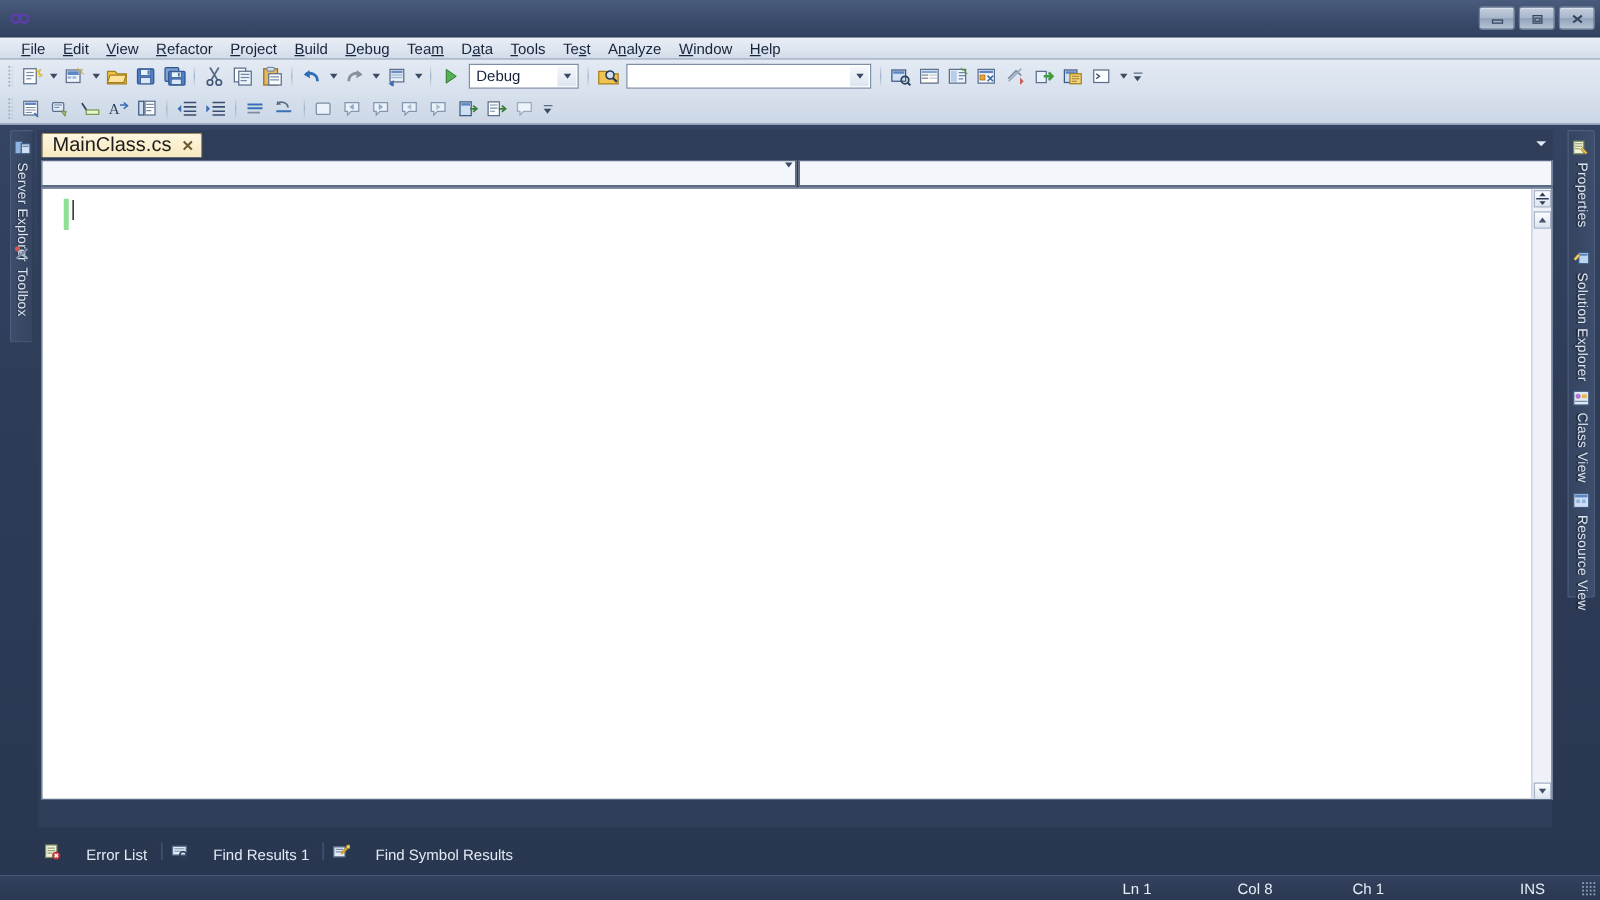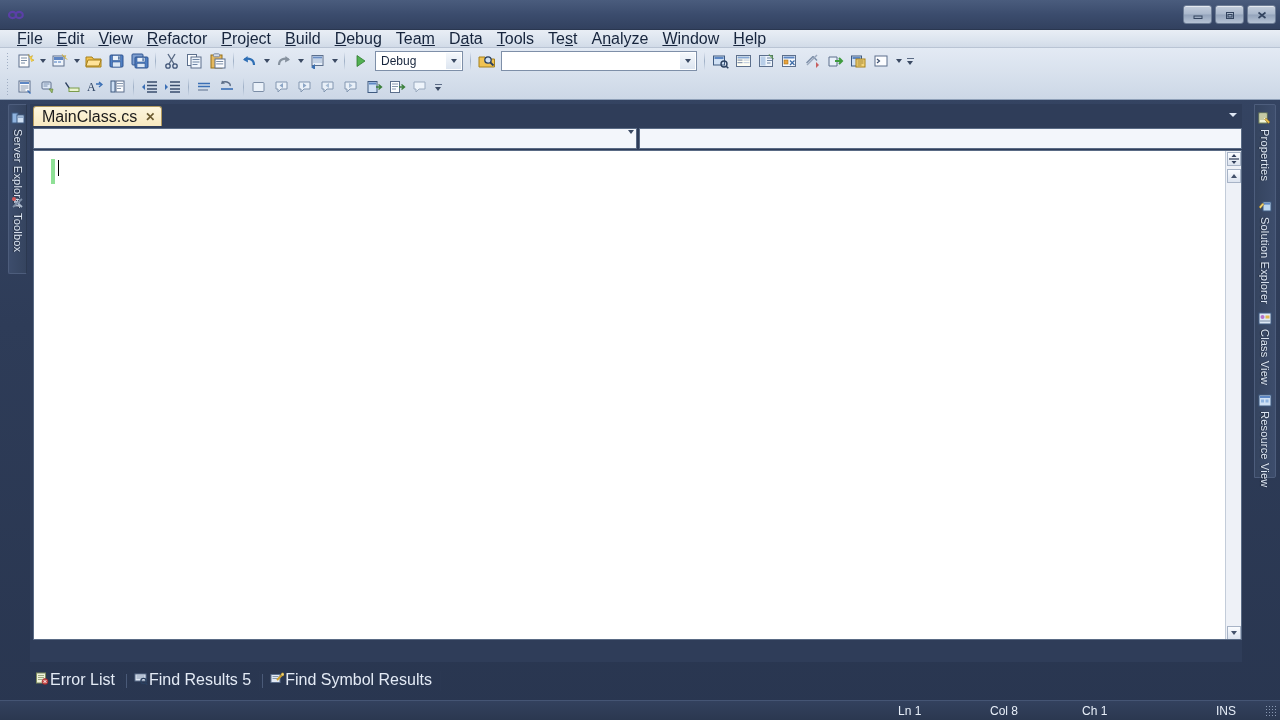--- a/index.html
+++ b/index.html
@@ -43,21 +43,21 @@
   .winbtn svg { display: block; }
 
   
   .menubar {
     position: absolute; left: 0; top: 30px; width: 1280px; height: 18px;
     background: linear-gradient(to bottom, #e9eef5 0%, #dde5ef 55%, #d2dbe8 100%);
     border-bottom: 1px solid #b9c4d4;
     display: flex; align-items: center; padding-left: 10px;
   }
   .menu-item {
-    padding: 2px 7px; color: #16243c; font-size: 16px; line-height: 14px;
+    padding: 2px 7px; color: #16243c; font-size: 12px; line-height: 14px;
     white-space: nowrap; cursor: default;
   }
   .menu-item u { text-decoration: underline; }
 
   
   .toolbar-area {
     position: absolute; left: 0; top: 48px; width: 1280px; height: 52px;
     background: linear-gradient(to bottom, #e3eaf4 0%, #d8e1ed 50%, #ccd7e6 100%);
     border-bottom: 1px solid #8fa0b8;
   }
@@ -211,22 +211,22 @@
   .hs-left { width: 14px; height: 14px; margin-left: 4px; display:flex;align-items:center;justify-content:center; }
   .hs-right { position: absolute; right: 24px; top: 3px; width: 14px; height: 14px; display:flex;align-items:center;justify-content:center; }
   .hs-corner { position: absolute; right: 2px; top: 2px; width: 14px; height: 14px; background: linear-gradient(to bottom,#fafcff,#dde4ef); border:1px solid #a7b3c6; }
 
   
   .bottom-tabs {
     position: absolute; left: 30px; top: 670px; width: 700px; height: 22px;
     display: flex; align-items: center; gap: 2px;
   }
   .btab {
-    height: 20px; display: flex; align-items: flex-start; gap: 1px;
-    padding: 0 8px 0 5px; color: #e3eaf5; font-size: 16px; white-space: nowrap;
+    height: 20px; display: flex; align-items: flex-end; gap: 20px;
+    padding: 0 8px 0 5px; color: #e3eaf5; font-size: 12px; white-space: nowrap;
     border-right: 1px solid #44547210;
   }
   .btab-div { width:1px; height:14px; background:#4a5a78; }
 
   
   .statusbar {
     position: absolute; left: 0; bottom: 0; width: 1280px; height: 20px;
     background: linear-gradient(to bottom, #33415e 0%, #2b3850 100%);
     border-top: 1px solid #455574;
   }
@@ -775,21 +775,21 @@
     <div class="btab-div"></div>
     <div class="btab">
       <span>
         <svg width="14" height="13" viewBox="0 0 14 13">
           <rect x="1" y="2" width="11" height="7" fill="#e2eaf5" stroke="#5c6f8c"></rect>
           <path d="M2.5 4 h8 M2.5 6 h8" stroke="#7b8da6" stroke-width=".9"></path>
           <circle cx="9.5" cy="9" r="2.6" fill="none" stroke="#2a3f5e" stroke-width="1.3"></circle>
           <path d="M11.4 10.9 L13.3 12.8" stroke="#2a3f5e" stroke-width="1.5"></path>
         </svg>
       </span>
-      <span>Find Results 5</span>
+      <span>Find Results 1</span>
     </div>
     <div class="btab-div"></div>
     <div class="btab">
       <span>
         <svg width="14" height="13" viewBox="0 0 14 13">
           <rect x="1" y="2.5" width="9" height="8" fill="#e2eaf5" stroke="#5c6f8c"></rect>
           <path d="M2.5 4.5 h6 M2.5 6.5 h6" stroke="#7b8da6" stroke-width=".9"></path>
           <path d="M7 8 L12.5 2.5" stroke="#cfa12e" stroke-width="2"></path>
           <circle cx="12.6" cy="2.4" r="1.6" fill="#f0d270" stroke="#8d6c18" stroke-width=".5"></circle>
         </svg>

